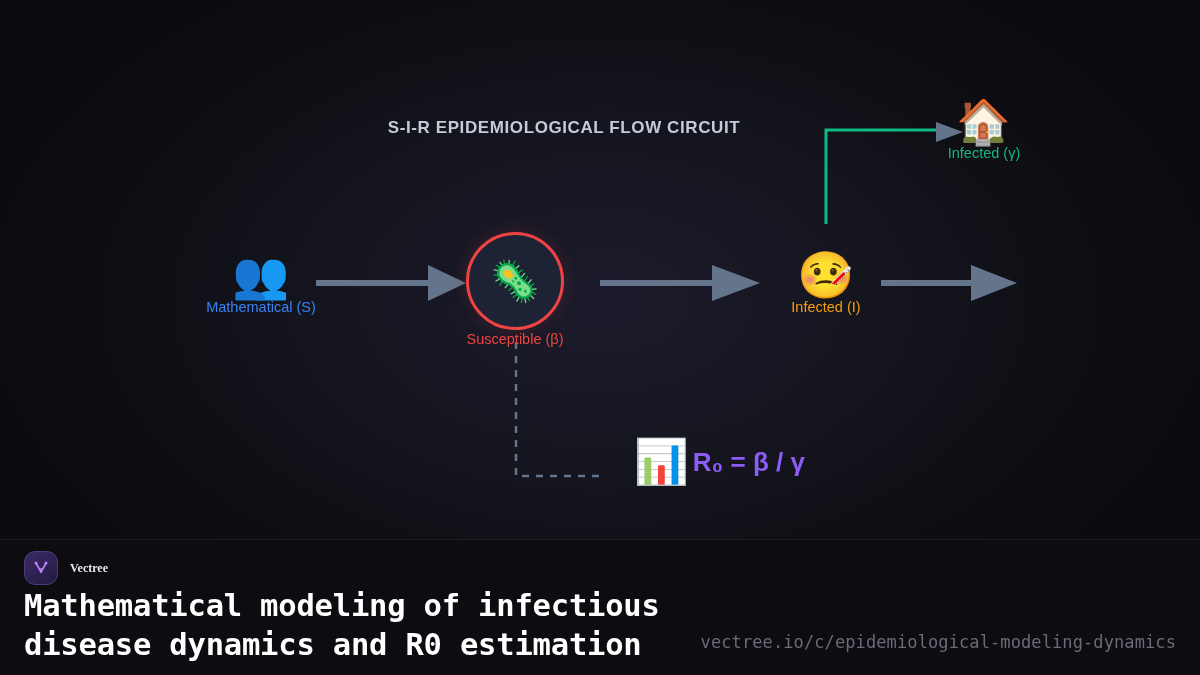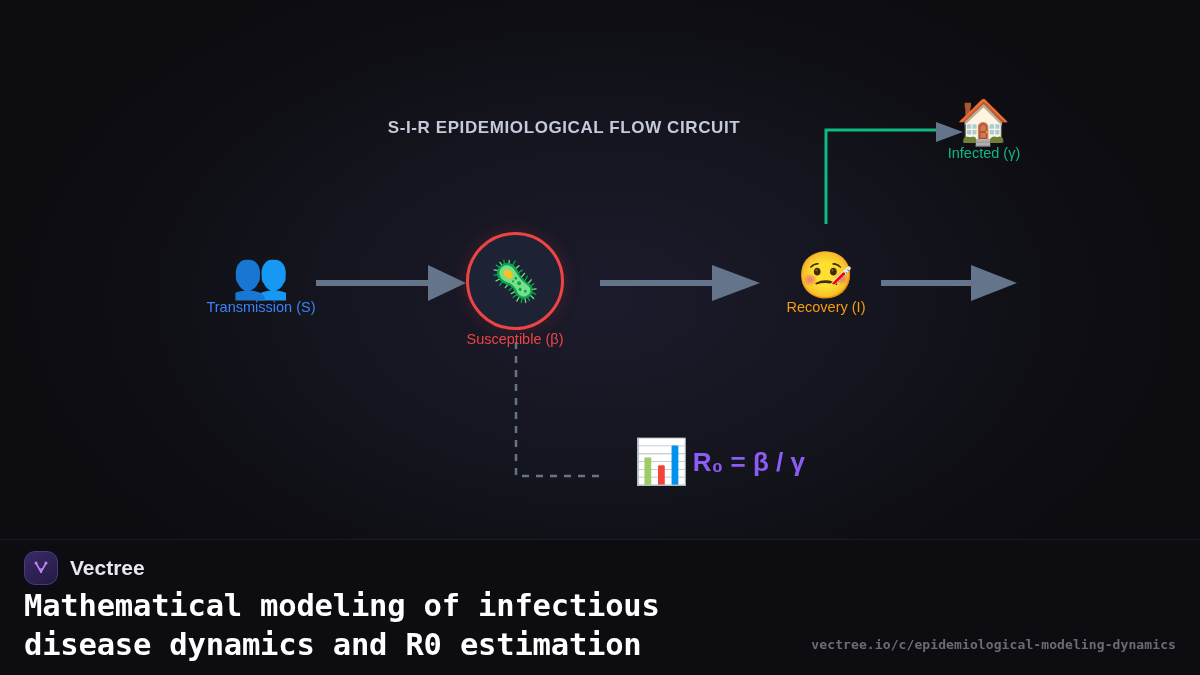--- a/index.html
+++ b/index.html
@@ -89,36 +89,35 @@
     border-top:1px solid #1c1c26;
   }
   #brand { position:absolute; left:24px; top:11px; display:flex; align-items:center; gap:12px; }
   #brand-logo {
     width:34px; height:34px; border-radius:11px;
     background:linear-gradient(145deg,#3a2a66,#241a42);
     border:1px solid #4b3a82;
     display:flex; align-items:center; justify-content:center;
   }
   #brand-name {
-    font-family:Liberation Sans, sans-serif;
-    font-size:21px; font-weight:bold; color:#e8e8f0;
+    font-family:Liberation Serif, serif;
+    font-size:12px; font-weight:bold; color:#e8e8f0;
   }
   #headline {
     position:absolute; left:24px; top:46px;
     font-family:"DejaVu Sans Mono", monospace;
     font-size:30.5px; font-weight:bold; color:#ffffff;
     line-height:39px; letter-spacing:-0.2px;
     white-space:pre;
   }
   #site-url {
     position:absolute; right:24px; bottom:23px;
     font-family:"DejaVu Sans Mono", monospace;
-    font-size:13px; color:#6b6b78;
+    font-size:17px; color:#6b6b78;
     letter-spacing:0.1px;
-    font-weight:bold;
   }
 </style>
 </head>
 <body>
 
 <div id="stage">
 
   <div id="diagram">
 
     <div id="flow-title">
@@ -147,33 +146,33 @@
         <polygon points="936,122 963,132 936,142" fill="#64748b"></polygon>
       </g>
 
       <g>
         <path d="M516,342 L516,476 L600,476" stroke="#64748b" stroke-width="2.5" fill="none" stroke-dasharray="7 7"></path>
       </g>
     </svg>
 
     <div class="node" id="node-susceptible">
       <span class="glyph">👥</span>
-      <span class="caption">Transmission (S)</span>
+      <span class="caption">Mathematical (S)</span>
     </div>
 
     <div class="node" id="node-transmission">
       <div class="ring">
         <span class="glyph">🦠</span>
       </div>
       <span class="caption">Susceptible (β)</span>
     </div>
 
     <div class="node" id="node-infected">
       <span class="glyph">🤒</span>
-      <span class="caption">Recovery (I)</span>
+      <span class="caption">Infected (I)</span>
     </div>
 
     <div class="node" id="node-recovery">
       <span class="glyph">🏠</span>
       <span class="caption">Infected (γ)</span>
     </div>
 
     <div id="r0-box">
       <span class="r0-glyph">📊</span>
       <span class="r0-text">R₀ = β / γ</span>

